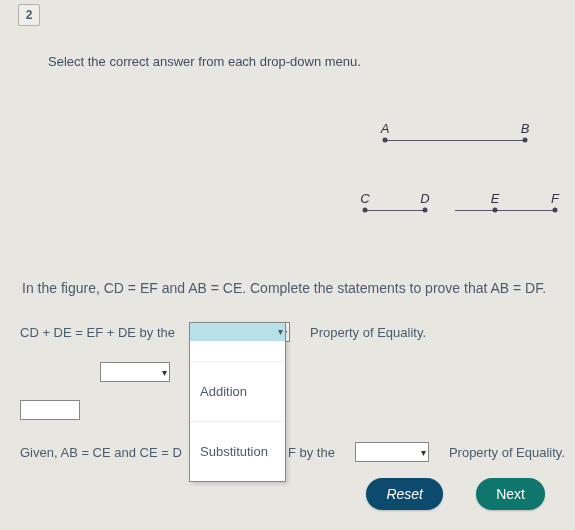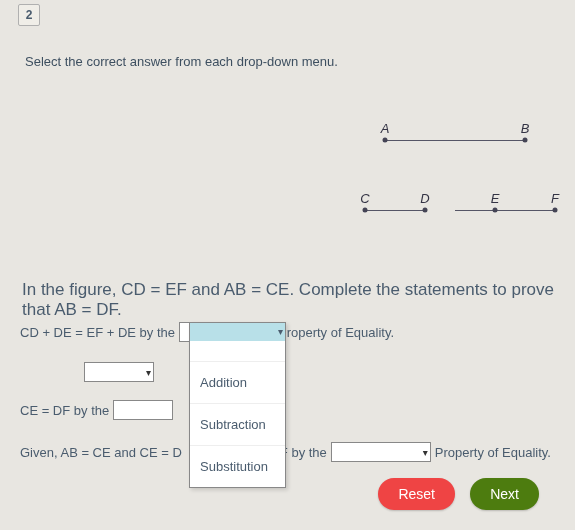--- a/index.html
+++ b/index.html
@@ -25,21 +25,21 @@
     display: flex;
     align-items: center;
     justify-content: center;
     font-weight: bold;
     font-size: 12px;
     border-radius: 2px;
   }
   .instr {
     position: absolute;
     top: 54px;
-    left: 25px;
+    left: 48px;
     font-size: 13px;
     color: #3d4f60;
   }
   .figure {
     position: absolute;
     top: 120px;
     right: 20px;
     width: 190px;
     height: 110px;
   }
@@ -60,29 +60,29 @@
     font-style: italic;
     font-size: 13px;
     color: #334;
     transform: translate(-50%, -100%);
   }
   .stem {
     position: absolute;
     top: 280px;
     left: 22px;
     right: 15px;
-    font-size: 17px;
+    font-size: 14px;
   }
   .row {
     position: absolute;
     left: 20px;
     right: 10px;
     display: flex;
     align-items: center;
-    gap: 4px;
+    gap: 20px;
     font-size: 13px;
     white-space: nowrap;
   }
   .select-box, .input-box {
     display: inline-block;
     height: 20px;
     border: 1px solid #888;
     background: #fff;
     position: relative;
     vertical-align: middle;
@@ -100,37 +100,37 @@
     background: #fff;
     border: 1px solid #888;
     box-shadow: 2px 2px 4px rgba(0,0,0,0.15);
     z-index: 10;
   }
   .dropdown-open .sel {
     background: #b8e0e8;
     height: 18px;
   }
   .dropdown-open .opt {
-    padding: 13px 10px;
+    padding: 22px 10px;
     border-top: 1px solid #eee;
     font-size: 13px;
     color: #4a5c6e;
   }
   .btn {
     position: absolute;
     bottom: 20px;
     padding: 8px 20px;
     border-radius: 18px;
     color: #fff;
     font-size: 14px;
     text-align: center;
     box-shadow: 0 1px 2px rgba(0,0,0,0.2);
   }
-  .btn-reset { background: #ef4444; right: 120px; }
-  .btn-next  { background: #4d7c0f; right: 36px; }
+  .btn-reset { background: #0c4a6e; right: 132px; font-style: italic; }
+  .btn-next  { background: #0f766e; right: 30px; }
 </style>
 </head>
 <body>
 
 <div class="qnum">2</div>
 
 <div class="instr">Select the correct answer from each drop-down menu.</div>
 
 <div class="figure">
 
@@ -163,39 +163,37 @@
 </div>
 
 <div class="row" style="top:362px;">
   <span style="width:20px;"></span>
   <span class="select-box" style="width:70px; margin-left:40px;">
     <span class="arrow">▾</span>
   </span>
 </div>
 
 <div class="row" style="top:400px;">
-  <span>CE = DF by the</span>
   <span class="input-box" style="width:60px;"></span>
   <span style="width:110px;"></span>
 </div>
 
 <div class="row" style="top:442px;">
   <span>Given, AB = CE and CE = D</span>
   <span style="width:90px;"></span>
   <span>F by the</span>
   <span class="select-box" style="width:100px;">
     <span class="arrow">▾</span>
   </span>
   <span>Property of Equality.</span>
 </div>
 
 <div class="dropdown-open" style="left:189px; top:322px; width:97px;">
   <div class="sel" style="position:relative;">
     <span class="arrow" style="position:absolute; right:2px; top:3px; font-size:10px;">▾</span>
   </div>
   <div style="height:20px; background:#fff;"></div>
   <div class="opt">Addition</div>
-  <div class="opt">Subtraction</div>
   <div class="opt">Substitution</div>
 </div>
 
 <div class="btn btn-reset">Reset</div>
 <div class="btn btn-next">Next</div>
 
 </body></html>

